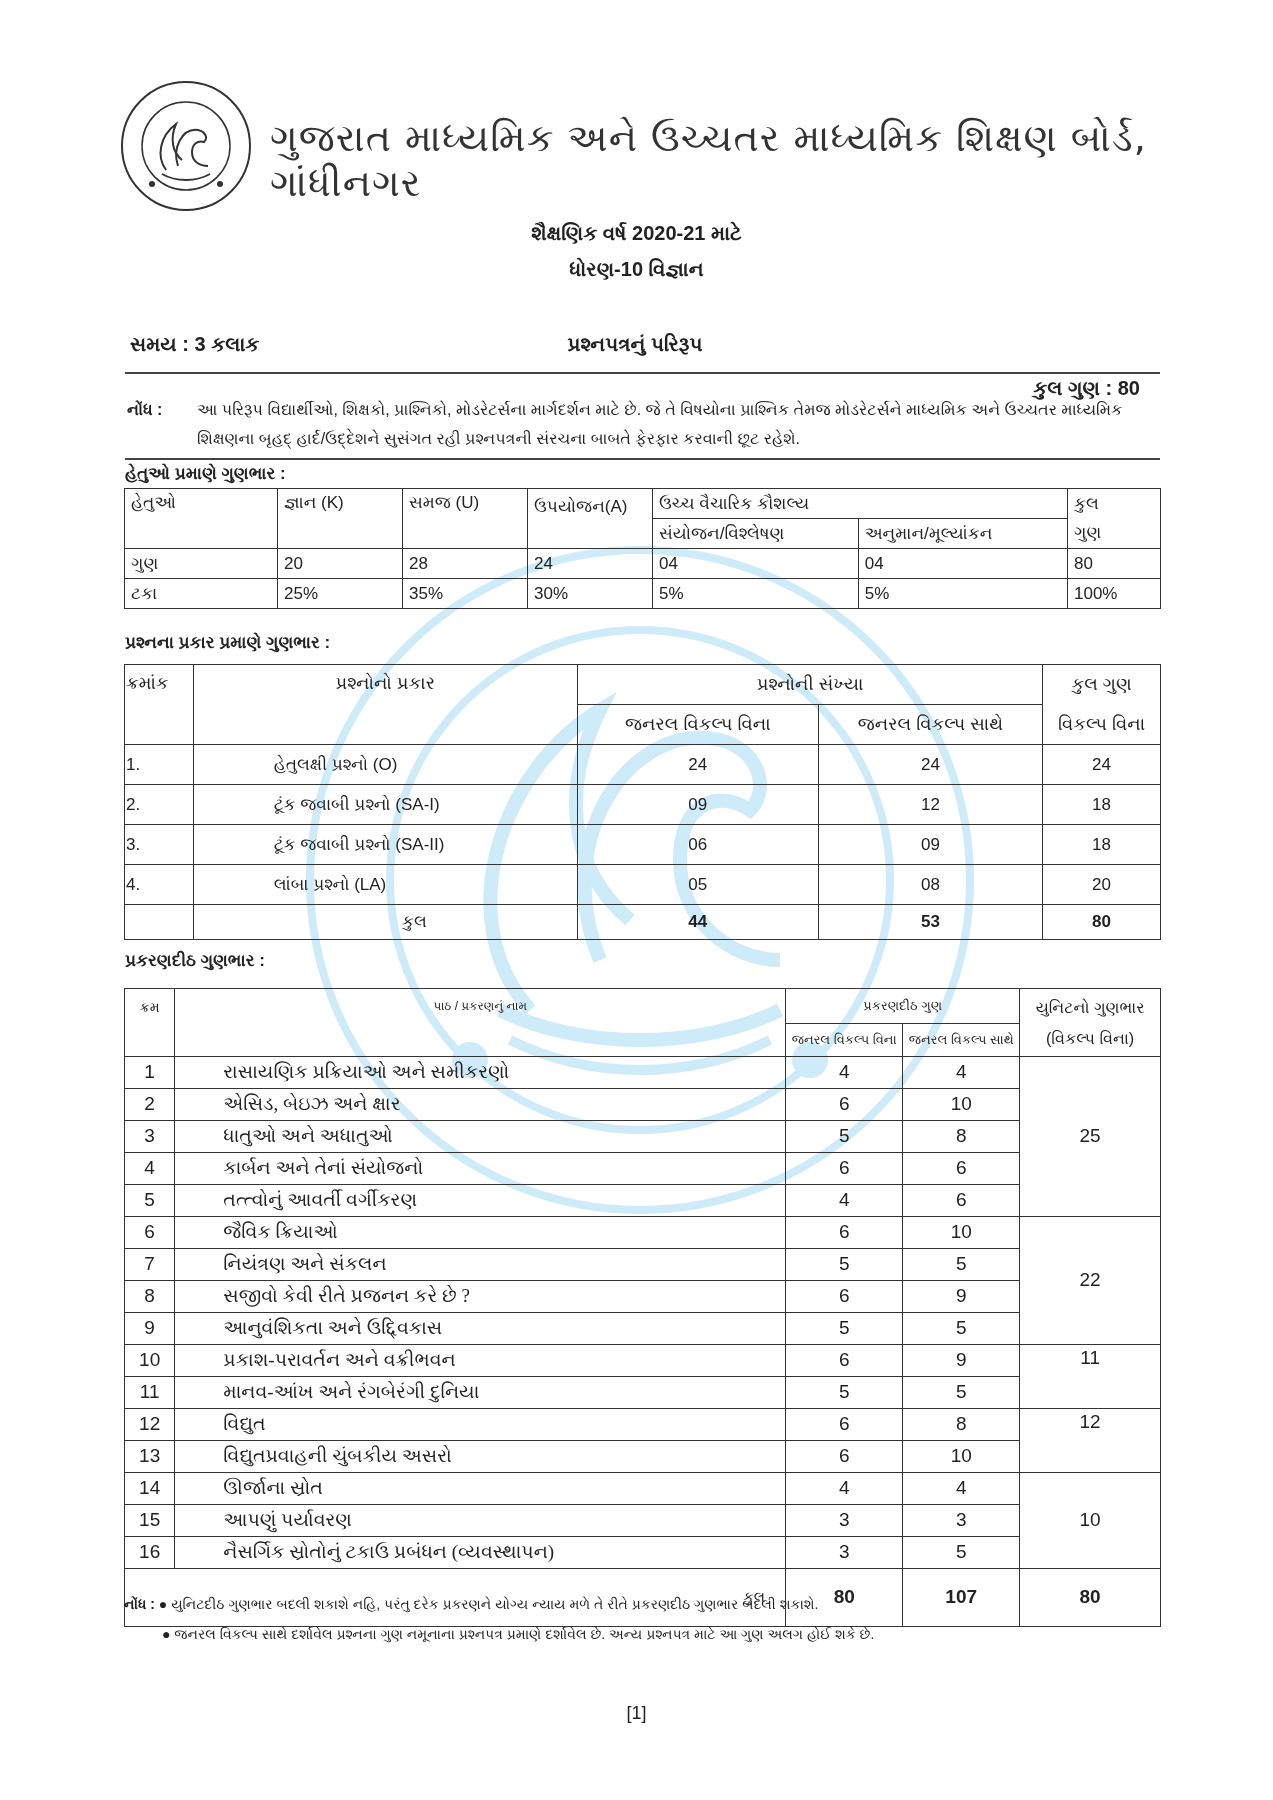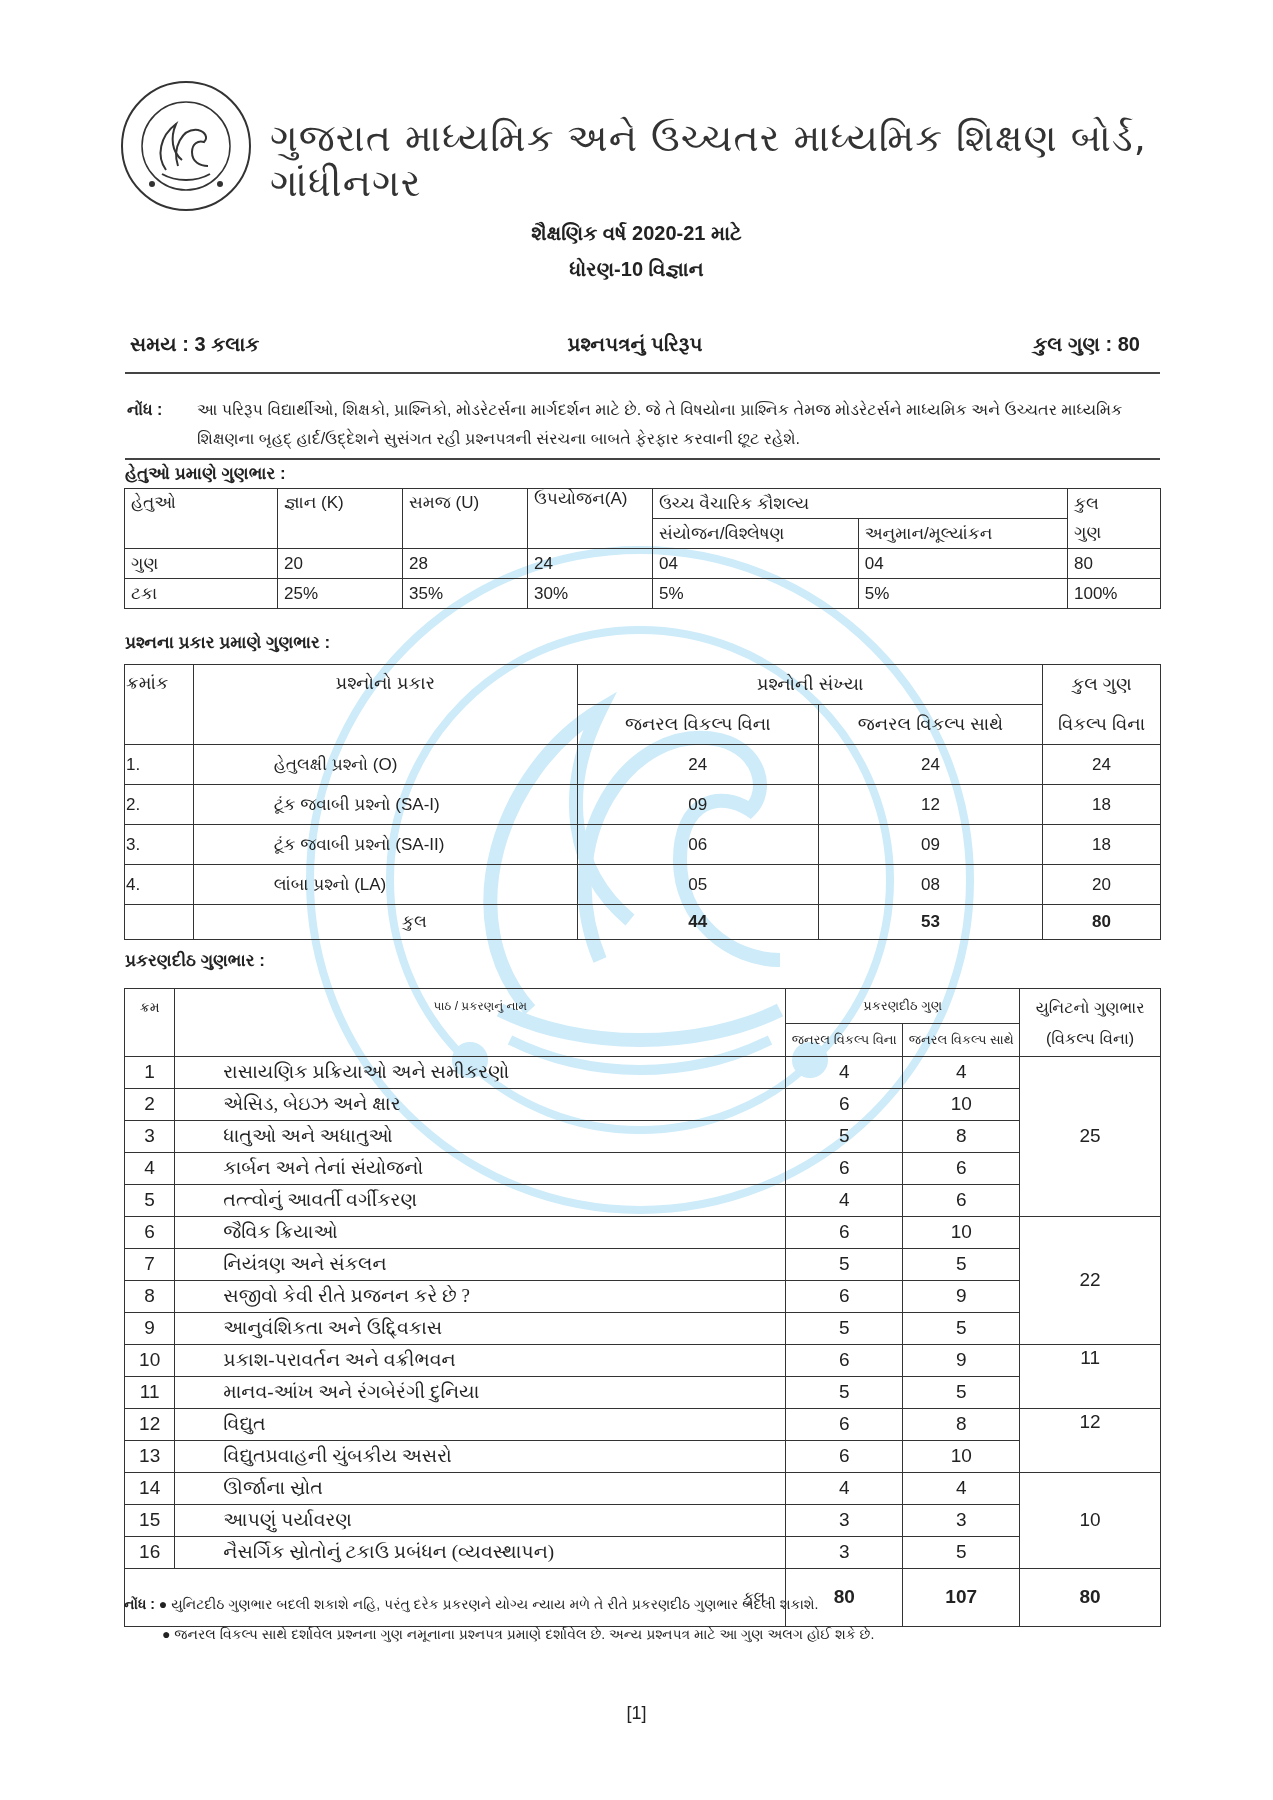--- a/index.html
+++ b/index.html
@@ -9,21 +9,21 @@
   .page { position: absolute; left: 0; top: 0; width: 1273px; height: 1800px; z-index: 1; }
 
   .logo { position: absolute; left: 118px; top: 78px; width: 136px; height: 136px; }
   .board-title { position: absolute; left: 270px; top: 116px; font-size: 38px; letter-spacing: 1px; color: #333; font-family: "DejaVu Sans", sans-serif; }
 
   .center-line { position: absolute; left: 0; width: 1273px; text-align: center; font-weight: bold; font-size: 20px; color: #222; }
   .l1 { top: 222px; } .l2 { top: 258px; } .l3 { top: 295px; }
   .meta-row { position: absolute; top: 333px; left: 130px; width: 1010px; font-weight: bold; font-size: 20px; }
   .meta-row .left { position: absolute; left: 0; }
   .meta-row .mid { position: absolute; left: 0; width: 1010px; text-align: center; }
-  .meta-row .right { position: absolute; right: 0; }
+  .meta-row .right { position: absolute; right: 0; margin-top: 44px; }
 
   .hr { position: absolute; left: 125px; width: 1035px; height: 0; border-top: 2px solid #444; }
   .hr1 { top: 372px; } .hr2 { top: 458px; }
 
   .note { position: absolute; left: 127px; top: 395px; width: 1035px; font-size: 16px; line-height: 29px; color: #222; }
   .note .tag { position: absolute; left: 0; top: 0; font-weight: bold; }
   .note .body { margin-left: 70px; }
 
   .sec-title { position: absolute; left: 125px; font-weight: bold; font-size: 17px; color: #222; }
   .s1 { top: 464px; } .s2 { top: 633px; } .s3 { top: 951px; }
@@ -97,21 +97,21 @@
   </div>
   <div class="hr hr2"></div>
 
   <div class="sec-title s1">હેતુઓ પ્રમાણે ગુણભાર :</div>
   <table class="t1">
     <tbody>
         <tr>
       <td class="lft" rowspan="2" style="width:140px">હેતુઓ</td>
       <td rowspan="2" style="width:112px;vertical-align:top;padding-top:4px">જ્ઞાન (K)</td>
       <td rowspan="2" style="width:112px;vertical-align:top;padding-top:4px">સમજ (U)</td>
-      <td rowspan="2" style="width:112px;vertical-align:top;padding-top:0">ઉપયોજન(A)</td>
+      <td rowspan="2" style="width:112px;vertical-align:top;padding-top:8px">ઉપયોજન(A)</td>
       <td colspan="2">ઉચ્ચ વૈચારિક કૌશલ્ય</td>
       <td style="width:80px;border-bottom:none">કુલ</td>
     </tr>
     <tr>
       <td>સંયોજન/વિશ્લેષણ</td>
       <td>અનુમાન/મૂલ્યાંકન</td>
       <td style="border-top:none">ગુણ</td>
     </tr>
     <tr>
       <td class="lft" style="padding-top:0;vertical-align:middle">ગુણ</td>

